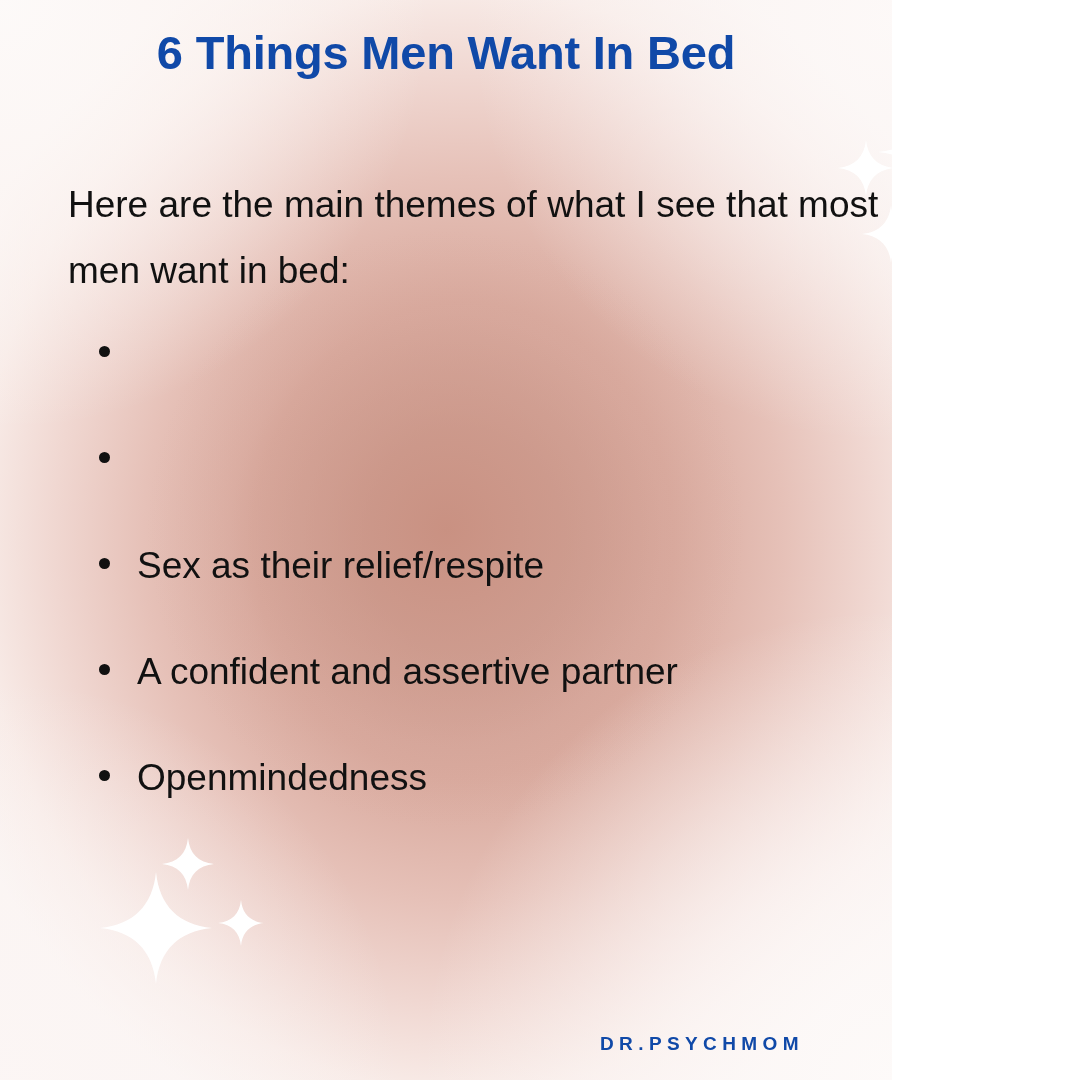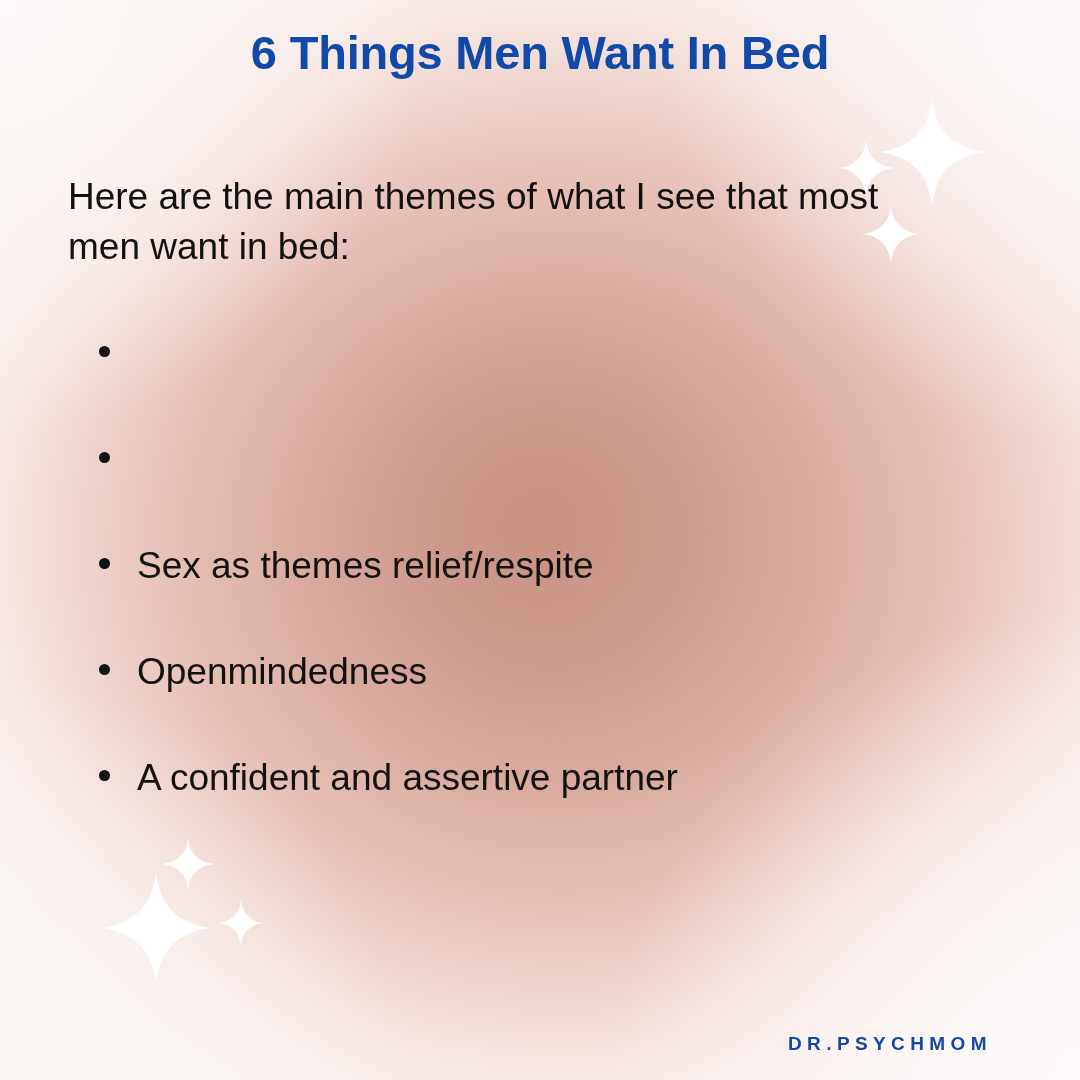--- a/index.html
+++ b/index.html
@@ -3,21 +3,21 @@
 <meta charset="utf-8">
 <style>
   html, body {
     margin: 0;
     padding: 0;
     background: #ffffff;
   }
 
   #poster {
     position: relative;
-    width: 1080px;
+    width: 892px;
     height: 1080px;
     overflow: hidden;
     font-family: "Liberation Sans", sans-serif;
     background-color: #f6efec;
   }
 
   
   .bg-layer {
     position: absolute;
     inset: 0;
@@ -90,21 +90,21 @@
     color: #1049a8;
     line-height: 1.25;
   }
 
   .intro {
     position: absolute;
     top: 172px;
     left: 68px;
     width: 862px;
     font-size: 37px;
-    line-height: 50px;
+    line-height: 66px;
     color: #111111;
     font-weight: normal;
   }
 
   .bullet-list {
     position: absolute;
     top: 330px;
     left: 95px;
     width: 900px;
     margin: 0;
@@ -175,29 +175,29 @@
 
     <ul class="bullet-list">
       <li class="bullet-item">
         <span class="bullet-dot"></span>
       </li>
       <li class="bullet-item">
         <span class="bullet-dot"></span>
       </li>
       <li class="bullet-item">
         <span class="bullet-dot"></span>
-        <span>Sex as themes relief/respite</span>
+        <span>Sex as their relief/respite</span>
+      </li>
+      <li class="bullet-item">
+        <span class="bullet-dot"></span>
+        <span>A confident and assertive partner</span>
       </li>
       <li class="bullet-item">
         <span class="bullet-dot"></span>
         <span>Openmindedness</span>
-      </li>
-      <li class="bullet-item">
-        <span class="bullet-dot"></span>
-        <span>A confident and assertive partner</span>
       </li>
     </ul>
 
     <div class="footer-brand">DR.PSYCHMOM</div>
 
     <div id="sparkle-host">
         <div class="sparkle" style="left: 878px; top: 98px; width: 108px; height: 108px;">
           <svg viewBox="0 0 100 100" xmlns="http://www.w3.org/2000/svg">
             <path d="M50 0 C53 30 70 47 100 50 C70 53 53 70 50 100 C47 70 30 53 0 50 C30 47 47 30 50 0 Z"></path>
           </svg>

